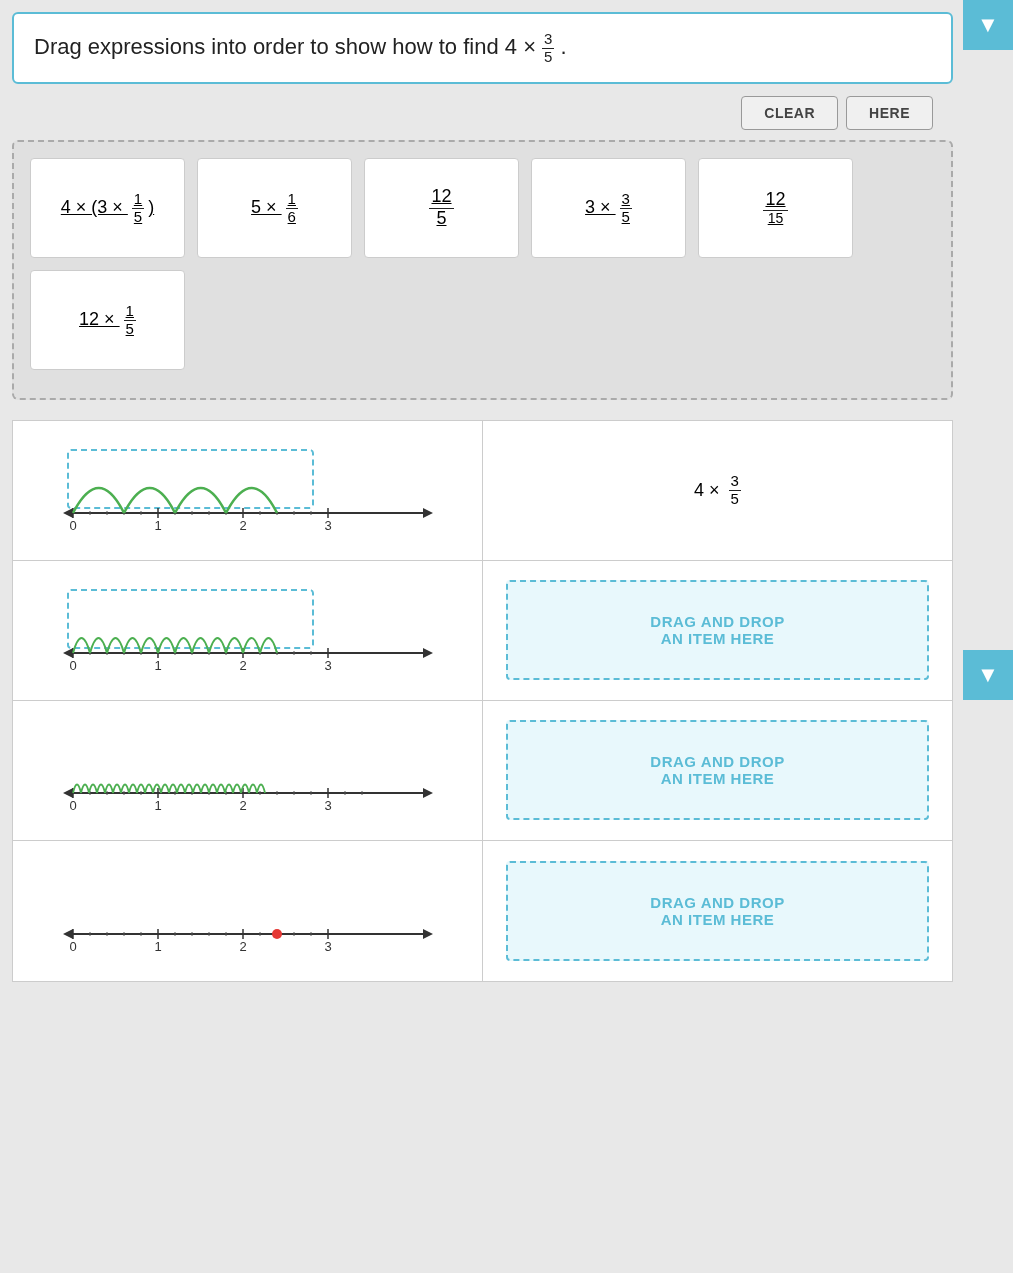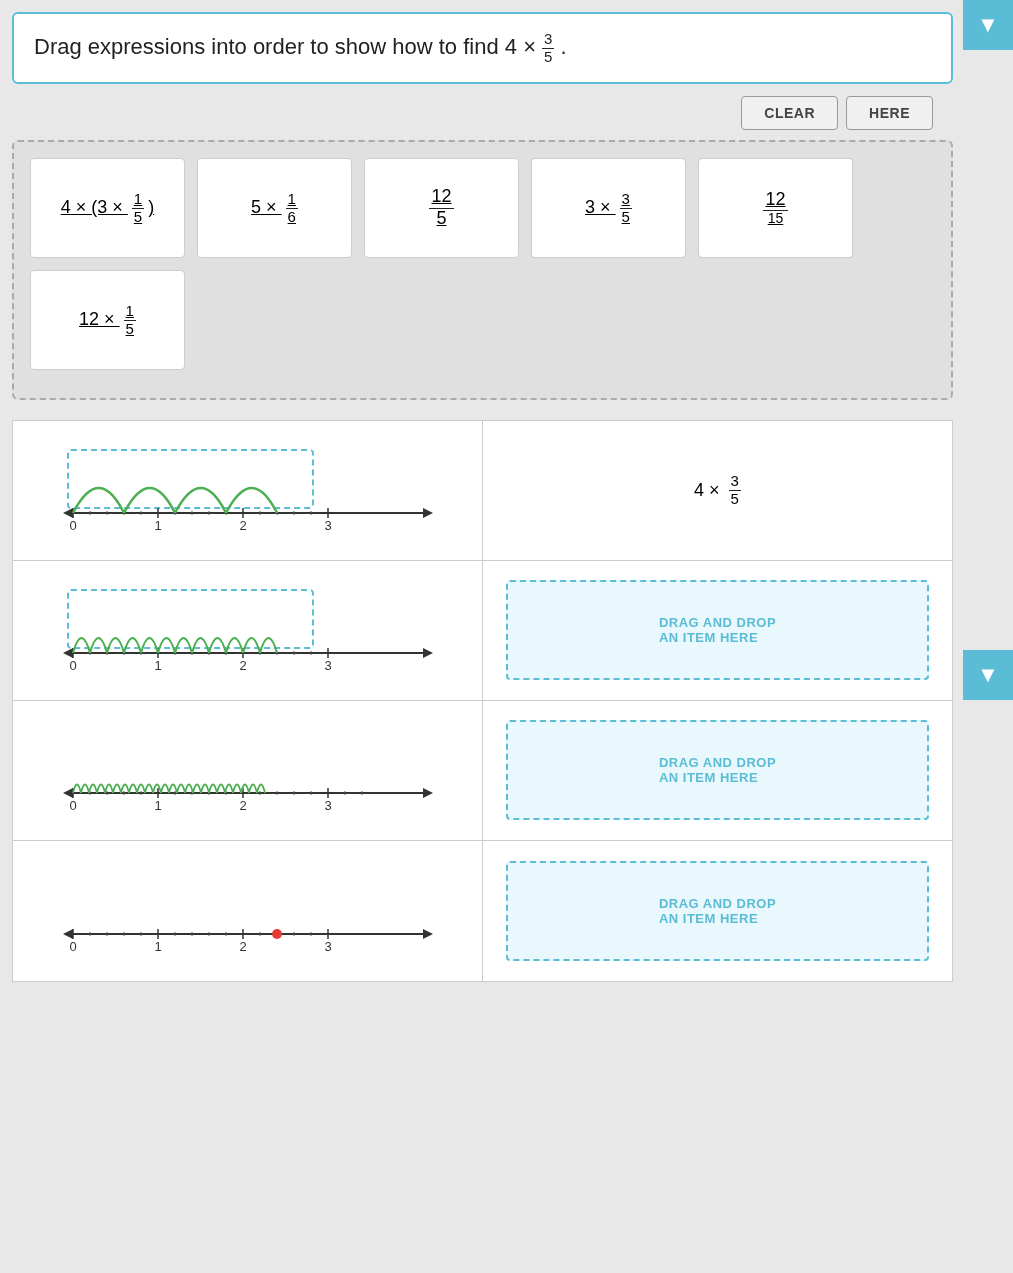--- a/index.html
+++ b/index.html
@@ -173,23 +173,23 @@
     .drop-zone {
       width: 90%;
       min-height: 100px;
       border: 2px dashed #5bbcd6;
       border-radius: 4px;
       display: flex;
       align-items: center;
       justify-content: center;
       background: #e8f8fc;
       color: #5bbcd6;
-      font-size: 13px;
+      font-size: 15px;
       font-weight: bold;
-      text-align: left;
+      text-align: center;
       letter-spacing: 0.5px;
     }
 
     
     .first-right-cell {
       min-height: 140px;
       display: flex;
       align-items: center;
       justify-content: center;
       border-bottom: 1.5px solid #ccc;

